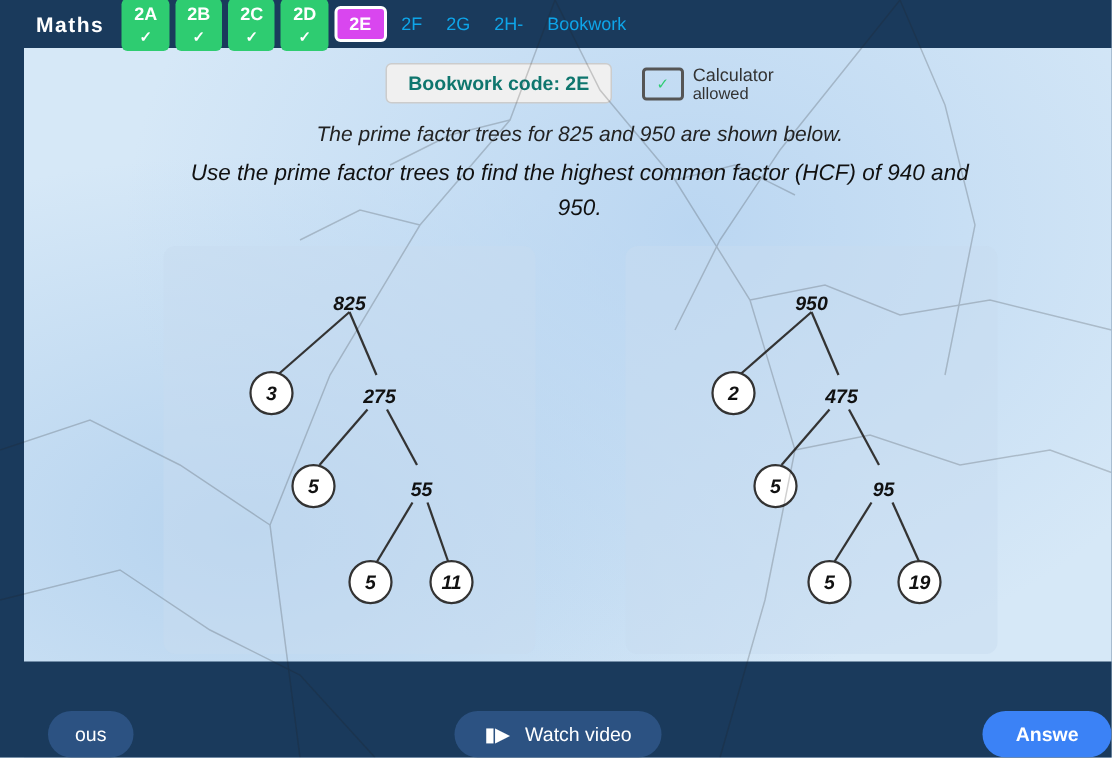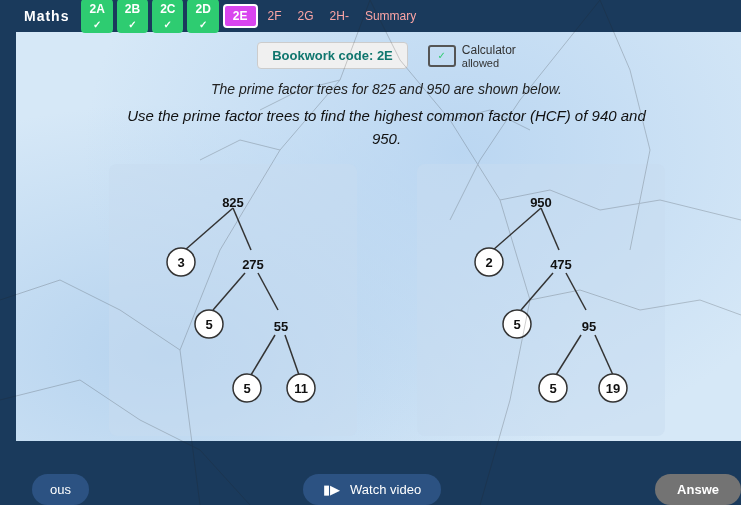--- a/index.html
+++ b/index.html
@@ -65,21 +65,21 @@
       cursor: pointer;
       flex-direction: column;
     }
 
     .nav-tab.active {
       background: #d946ef;
       border: 2px solid white;
     }
 
     .nav-tab-plain {
-      color: #fca5a5;
+      color: #0ea5e9;
       font-size: 12px;
       padding: 3px 6px;
     }
 
     .checkmark {
       font-size: 10px;
     }
 
     
     .content-area {
@@ -154,20 +154,21 @@
       gap: 60px;
       margin-bottom: 14px;
     }
 
     .tree-wrapper {
       background: rgba(200,220,240,0.5);
       border-radius: 8px;
       padding: 16px 24px;
       position: relative;
       min-width: 170px;
+      font-style: italic;
     }
 
     .tree-svg {
       display: block;
     }
 
     .node-circle {
       fill: white;
       stroke: #333;
       stroke-width: 1.5;
@@ -223,21 +224,21 @@
       border-radius: 20px;
       padding: 8px 20px;
       font-size: 13px;
       cursor: pointer;
       display: flex;
       align-items: center;
       gap: 6px;
     }
 
     .answer-btn {
-      background: #737373;
+      background: #3b82f6;
       color: white;
       border: none;
       border-radius: 20px;
       padding: 8px 22px;
       font-size: 13px;
       font-weight: bold;
       cursor: pointer;
     }
   </style>
 </head>
@@ -262,21 +263,21 @@
     <button class="nav-tab">
       <span>2D</span>
       <span class="checkmark">✓</span>
     </button>
     <button class="nav-tab active">
       <span>2E</span>
     </button>
     <span class="nav-tab-plain">2F</span>
     <span class="nav-tab-plain">2G</span>
     <span class="nav-tab-plain">2H-</span>
-    <span class="nav-tab-plain">Summary</span>
+    <span class="nav-tab-plain">Bookwork</span>
   </div>
 
   <div class="content-area">
 
     <div class="bookwork-bar">
       <div class="bookwork-badge">Bookwork code: 2E</div>
       <div class="calculator-badge">
         <div class="calc-icon">✓</div>
         <div>
           <div style="font-weight:normal; font-size:12px;">Calculator</div>

